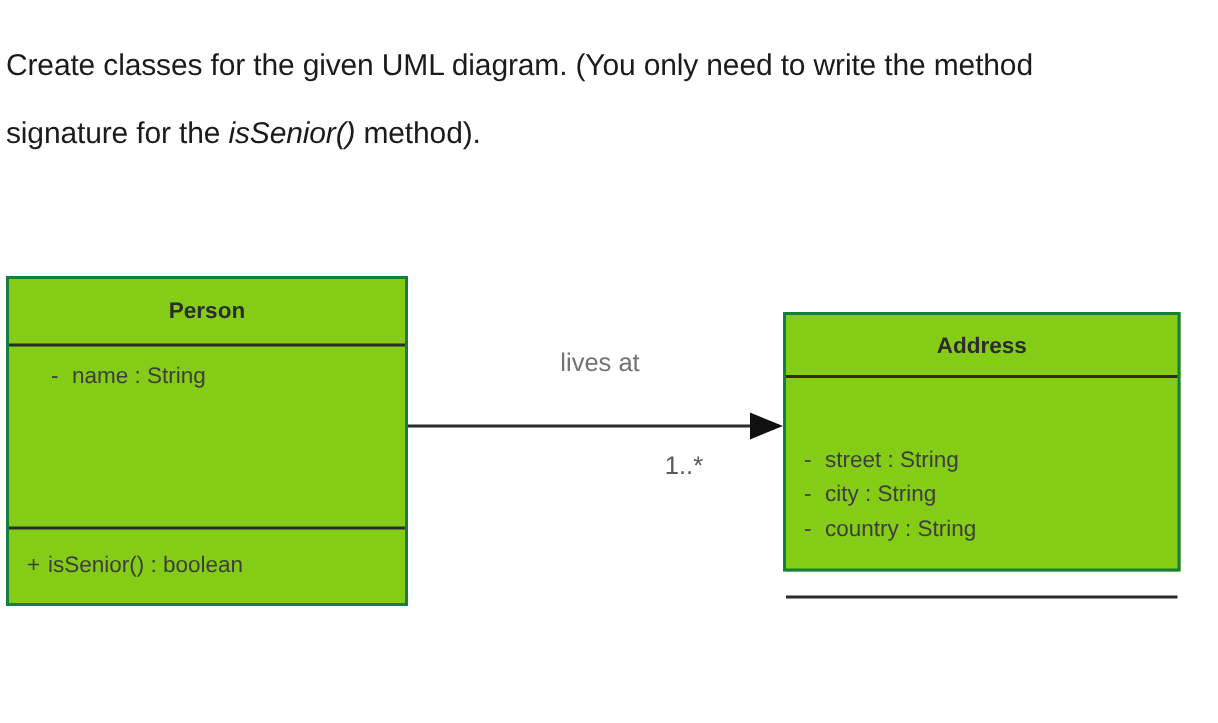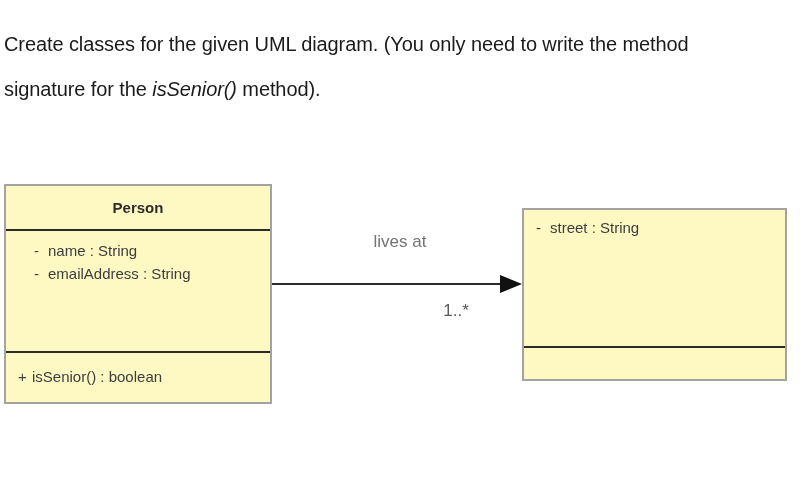--- a/index.html
+++ b/index.html
@@ -27,22 +27,22 @@
     letter-spacing: -0.1px;
     font-weight: 400;
   }
   #question-text .em {
     font-style: italic;
   }
 
   
   .uml-class {
     position: absolute;
-    background: #fef9c3;
-    border: 2px solid #a3a3a3;
+    background: #84cc16;
+    border: 2px solid #15803d;
     box-sizing: border-box;
   }
   .uml-title {
     text-align: center;
     font-size: 15px;
     font-weight: bold;
     color: #2c2c2c;
     box-sizing: border-box;
     border-bottom: 2px solid #2b2b2b;
     display: flex;
@@ -80,21 +80,21 @@
   #person-methods { height: 42px; padding-top: 12px; }
 
   
   #address-class {
     left: 522px;
     top: 208px;
     width: 265px;
     height: 173px;
   }
   #address-class .uml-title { height: 42px; }
-  #address-attributes { height: 136px; padding-top: 6px; }
+  #address-attributes { height: 108px; padding-top: 6px; margin-top: 37px; }
   #address-methods { height: 9px; padding: 0; }
 
   
   #association-line {
     position: absolute;
     left: 272px;
     top: 283px;
     width: 240px;
     height: 2px;
     background: #2b2b2b;
@@ -130,30 +130,32 @@
 </style>
 </head>
 <body>
 
 <div id="question-text"><span>Create classes for the given UML diagram. (You only need to write the method signature for the </span><span class="em">isSenior()</span><span> method).</span></div>
 
 <div class="uml-class" id="person-class">
   <div class="uml-title">Person</div>
   <div class="uml-compartment" id="person-attributes">
     <div class="uml-row"><span class="vis">-</span><span>name : String</span></div>
-    <div class="uml-row"><span class="vis">-</span><span>emailAddress : String</span></div>
   </div>
   <div class="uml-compartment with-top-border" id="person-methods">
     <div class="uml-row"><span class="vis">+</span><span>isSenior() : boolean</span></div>
   </div>
 </div>
 
 <div class="uml-class" id="address-class">
+  <div class="uml-title">Address</div>
   <div class="uml-compartment" id="address-attributes">
     <div class="uml-row"><span class="vis">-</span><span>street : String</span></div>
+    <div class="uml-row"><span class="vis">-</span><span>city : String</span></div>
+    <div class="uml-row"><span class="vis">-</span><span>country : String</span></div>
   </div>
   <div class="uml-compartment with-top-border" id="address-methods"></div>
 </div>
 
 <div id="association-line"></div>
 <div id="association-arrowhead"></div>
 <div id="association-label">lives at</div>
 <div id="association-multiplicity">1..*</div>
 
 </body></html>

